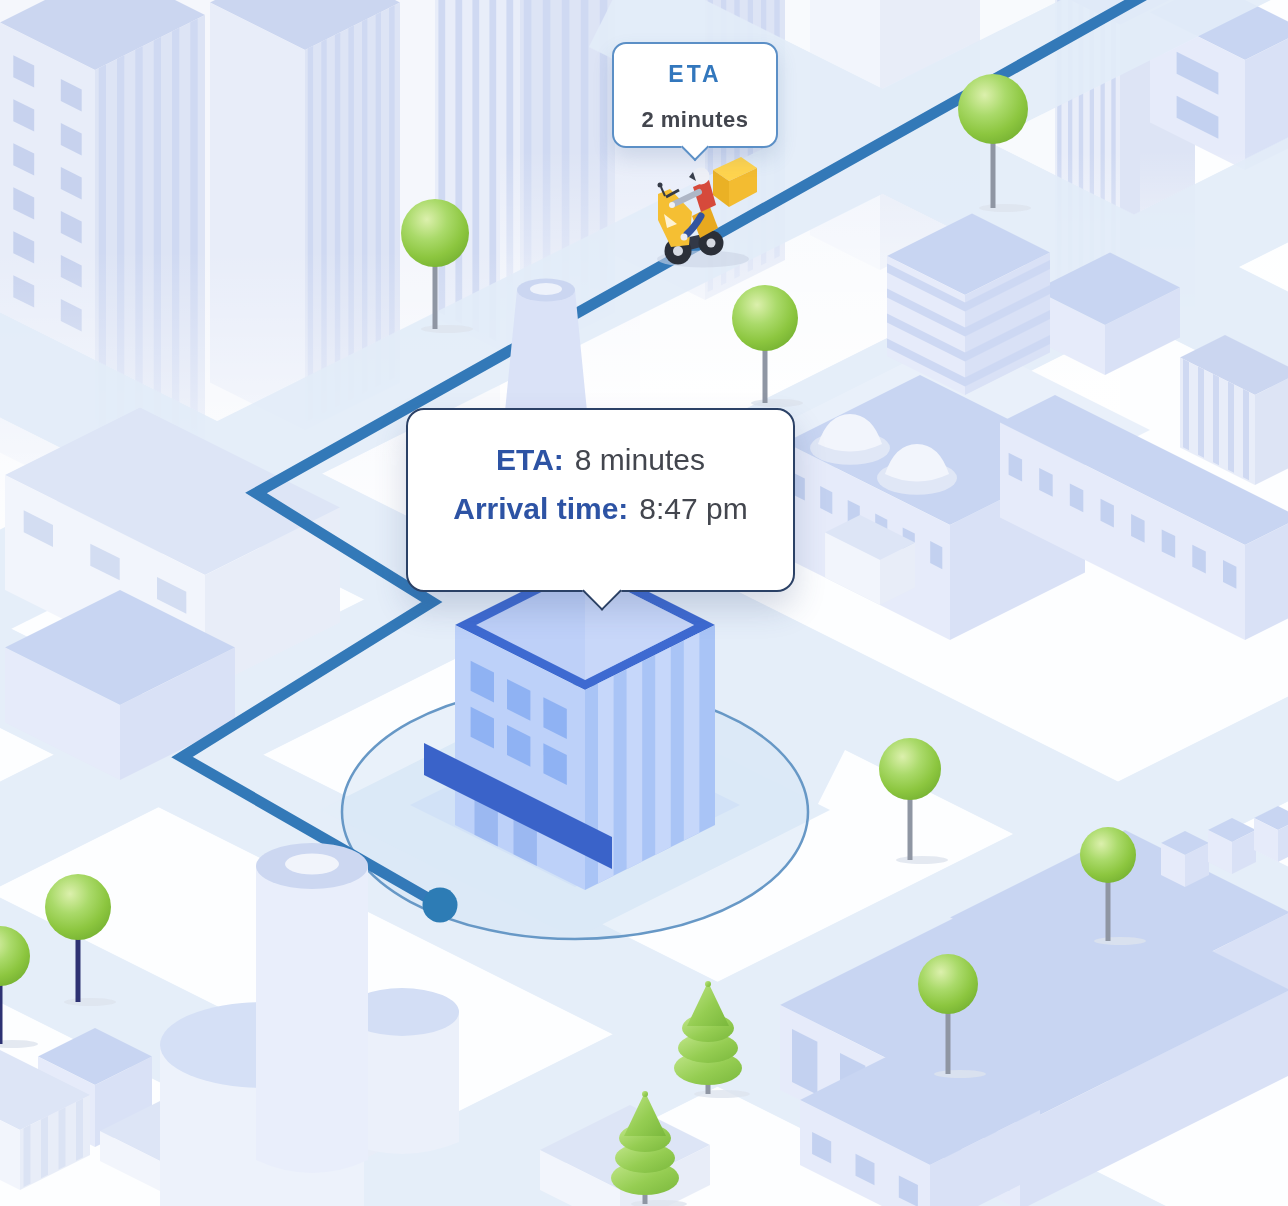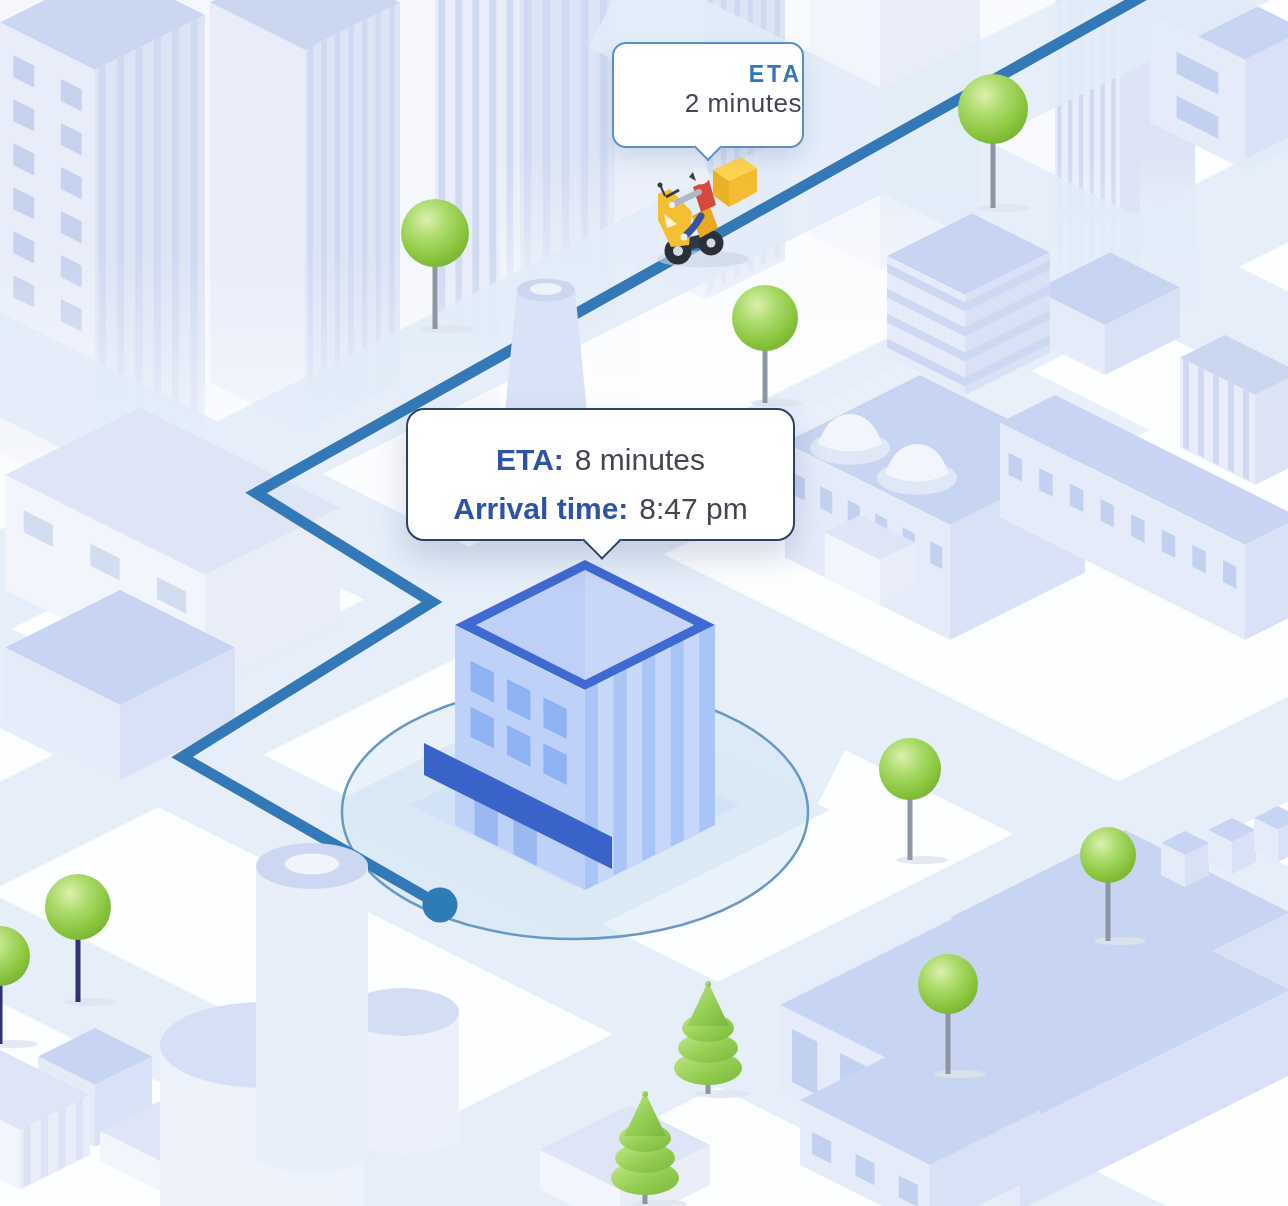--- a/index.html
+++ b/index.html
@@ -5,36 +5,35 @@
   html,body{margin:0;padding:0;background:#ffffff;}
   .stage{
     position:relative;width:1288px;height:1206px;overflow:hidden;
     background:#fdfeff;font-family:"Liberation Sans",sans-serif;
   }
   .stage svg{position:absolute;left:0;top:0;width:100%;height:100%;display:block;}
   .tip{
     position:absolute;background:#ffffff;box-sizing:border-box;text-align:center;
   }
   .tip-small{
-    left:612px;top:42px;width:192px;height:106px;
+    left:612px;top:42px;width:166px;height:106px;
     border:2px solid var(--tooltip-border-light,#5B8FC6);
     border-radius:14px;padding-top:17px;
     box-shadow:0 10px 20px rgba(70,100,150,.16);
-    text-align:right;
   }
   .tip-small::after{
     content:"";position:absolute;left:50%;bottom:-11px;width:18px;height:18px;margin-left:-10px;
     transform:rotate(45deg);background:#fff;
     border-right:2px solid var(--tooltip-border-light,#5B8FC6);
     border-bottom:2px solid var(--tooltip-border-light,#5B8FC6);
   }
   .tip-title{font-weight:700;font-size:23px;letter-spacing:3px;color:var(--label-blue-light,#3277BD);}
-  .tip-sub{font-size:26px;color:var(--text-dark,#43464E);margin-top:0;letter-spacing:.5px;}
+  .tip-sub{font-size:22px;color:var(--text-dark,#43464E);margin-top:19px;letter-spacing:.5px;font-weight:bold;}
   .tip-big{
-    left:406px;top:408px;width:389px;height:133px;
+    left:406px;top:408px;width:389px;height:184px;
     border:2.5px solid var(--tooltip-border-dark,#2B4166);
     border-radius:18px;padding-top:25px;
     box-shadow:0 16px 32px rgba(50,70,120,.20);
   }
   .tip-big::after{
     content:"";position:absolute;left:50%;bottom:-15px;width:26px;height:26px;margin-left:-13px;
     transform:rotate(45deg);background:#fff;
     border-right:2.5px solid var(--tooltip-border-dark,#2B4166);
     border-bottom:2.5px solid var(--tooltip-border-dark,#2B4166);
   }

